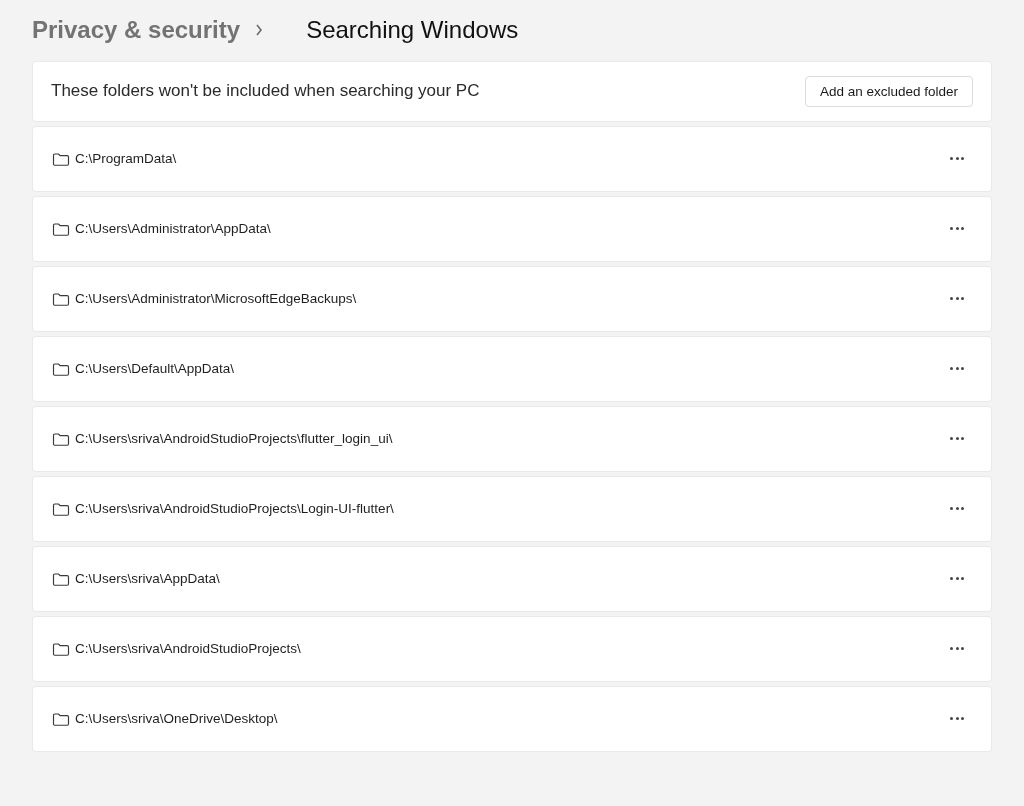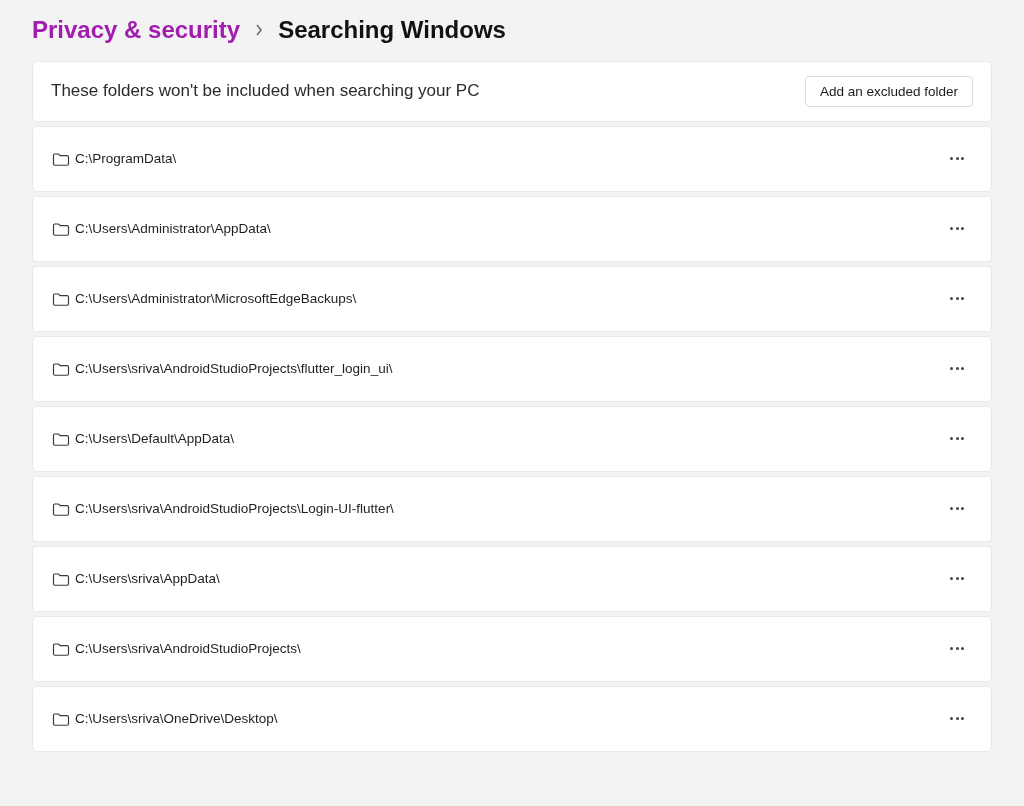--- a/index.html
+++ b/index.html
@@ -16,31 +16,32 @@
   }
   .breadcrumb {
     display: flex;
     align-items: center;
     gap: 14px;
     margin-bottom: 16px;
     font-size: 24px;
     line-height: 1.2;
   }
   .breadcrumb .crumb-parent {
-    color: #a21caf;
+    color: #737373;
     font-weight: 600;
     cursor: pointer;
   }
   .breadcrumb .chevron {
     color: #6b6b6b;
     font-size: 16px;
   }
   .breadcrumb .crumb-current {
     color: #111;
-    font-weight: 700;
+    font-weight: 400;
+    margin-left: 28px;
   }
   .panel {
     background: #ffffff;
     border: 1px solid #e9e9e9;
     border-radius: 4px;
     margin-bottom: 4px;
   }
   .panel.header {
     display: flex;
     align-items: center;
@@ -199,40 +200,40 @@
           </span>
         </div>
       </div>
       <div class="panel">
         <div class="row">
           <span class="folder-icon">
             <svg class="folder-svg" viewBox="0 0 24 24">
               <path d="M3 7.5 A1.5 1.5 0 0 1 4.5 6 H9 L11 8 H19.5 A1.5 1.5 0 0 1 21 9.5 V18 A1.5 1.5 0 0 1 19.5 19.5 H4.5 A1.5 1.5 0 0 1 3 18 Z"></path>
             </svg>
           </span>
+          <span class="path">C:\Users\Default\AppData\</span>
+          <span class="more-wrap">
+            <button class="more-btn">
+              <span class="dots">
+                <span></span>
+                <span></span>
+                <span></span>
+              </span>
+            </button>
+          </span>
+        </div>
+      </div>
+      <div class="panel">
+        <div class="row">
+          <span class="folder-icon">
+            <svg class="folder-svg" viewBox="0 0 24 24">
+              <path d="M3 7.5 A1.5 1.5 0 0 1 4.5 6 H9 L11 8 H19.5 A1.5 1.5 0 0 1 21 9.5 V18 A1.5 1.5 0 0 1 19.5 19.5 H4.5 A1.5 1.5 0 0 1 3 18 Z"></path>
+            </svg>
+          </span>
           <span class="path">C:\Users\sriva\AndroidStudioProjects\flutter_login_ui\</span>
-          <span class="more-wrap">
-            <button class="more-btn">
-              <span class="dots">
-                <span></span>
-                <span></span>
-                <span></span>
-              </span>
-            </button>
-          </span>
-        </div>
-      </div>
-      <div class="panel">
-        <div class="row">
-          <span class="folder-icon">
-            <svg class="folder-svg" viewBox="0 0 24 24">
-              <path d="M3 7.5 A1.5 1.5 0 0 1 4.5 6 H9 L11 8 H19.5 A1.5 1.5 0 0 1 21 9.5 V18 A1.5 1.5 0 0 1 19.5 19.5 H4.5 A1.5 1.5 0 0 1 3 18 Z"></path>
-            </svg>
-          </span>
-          <span class="path">C:\Users\Default\AppData\</span>
           <span class="more-wrap">
             <button class="more-btn">
               <span class="dots">
                 <span></span>
                 <span></span>
                 <span></span>
               </span>
             </button>
           </span>
         </div>

